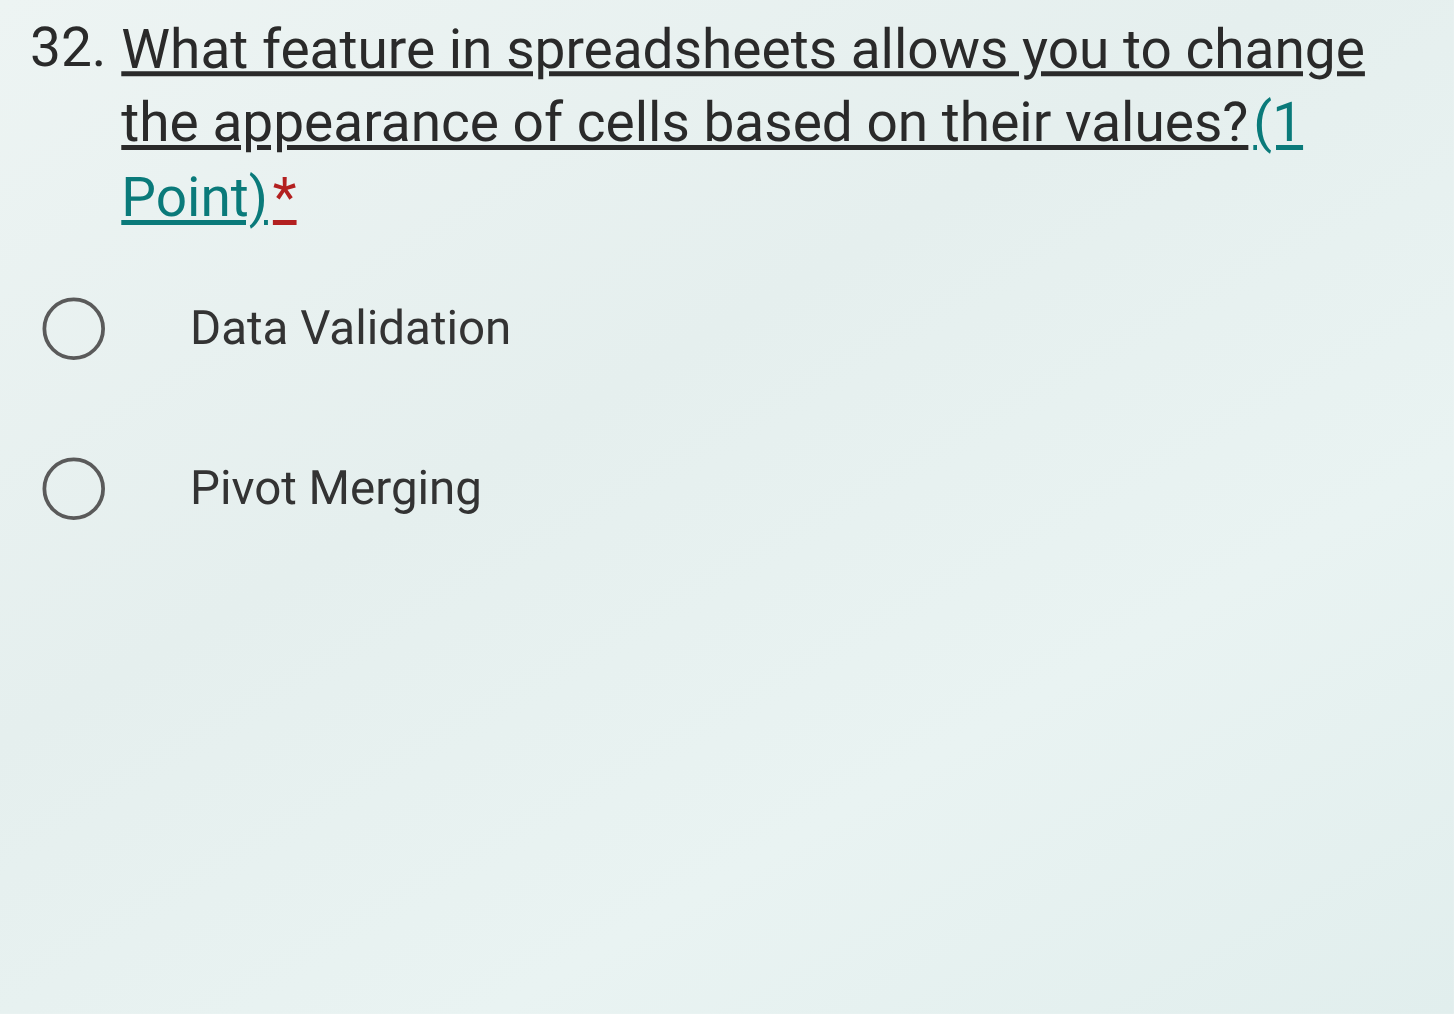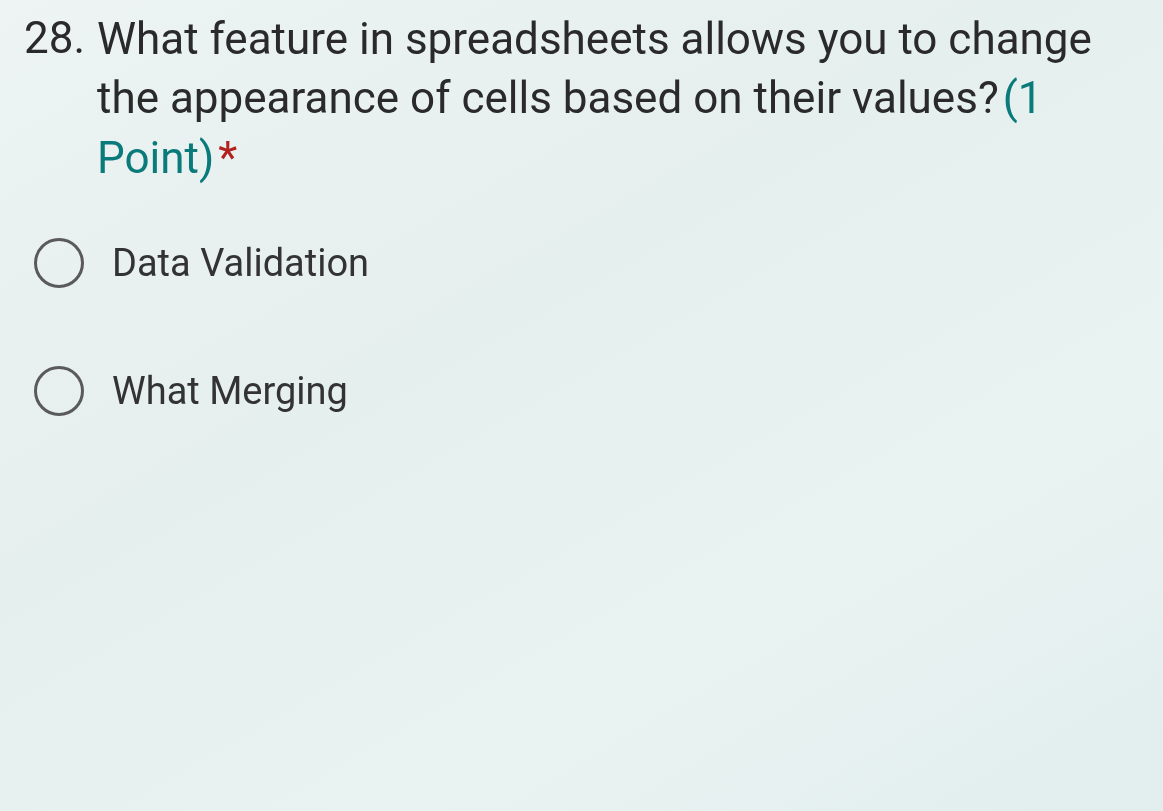--- a/index.html
+++ b/index.html
@@ -24,70 +24,72 @@
   }
   .q-body {
     display: inline-block;
     vertical-align: top;
     width: 1040px;
   }
   .q-text {
     font-size: 44px;
     color: #2a2a2a;
     line-height: 1.35;
+    text-decoration: underline;
   }
   .points {
     color: #0a7a7a;
   }
   .req {
     color: #b32020;
   }
   .options {
     margin-top: 50px;
     margin-left: 10px;
   }
   .option {
     display: flex;
     align-items: center;
     margin-bottom: 78px;
     cursor: pointer;
+    gap: 40px;
   }
   .radio {
     width: 44px;
     height: 44px;
     border: 3px solid #5a5a5a;
     border-radius: 50%;
     background: transparent;
     flex-shrink: 0;
   }
   .opt-label {
     font-size: 38px;
     color: #333;
     margin-left: 28px;
   }
 </style>
 </head>
 <body>
 
 <div class="question">
-  <span class="q-number">28.</span>
+  <span class="q-number">32.</span>
   <div class="q-body">
     <span class="q-text">What feature in spreadsheets allows you to change the appearance of cells based on their values?</span>
     <span class="q-text points">(1 Point)</span>
     <span class="q-text req">*</span>
   </div>
 
   <div class="options">
 
     <div class="option">
       <div class="radio"></div>
       <span class="opt-label">Data Validation</span>
     </div>
 
 
 
     <div class="option">
       <div class="radio"></div>
-      <span class="opt-label">What Merging</span>
+      <span class="opt-label">Pivot Merging</span>
     </div>
 
   </div>
 </div>
 
 </body></html>

